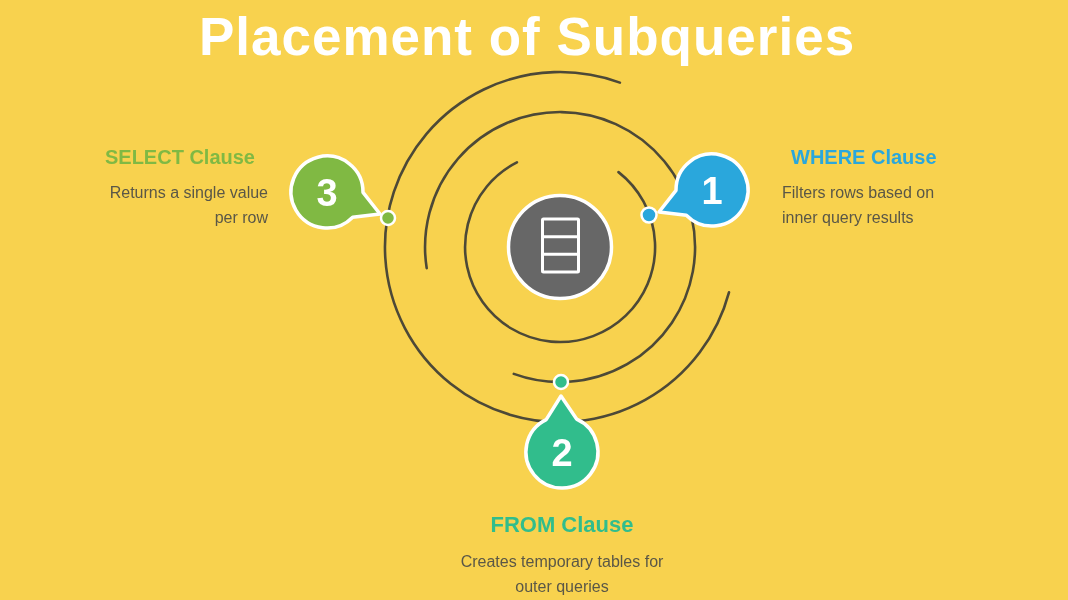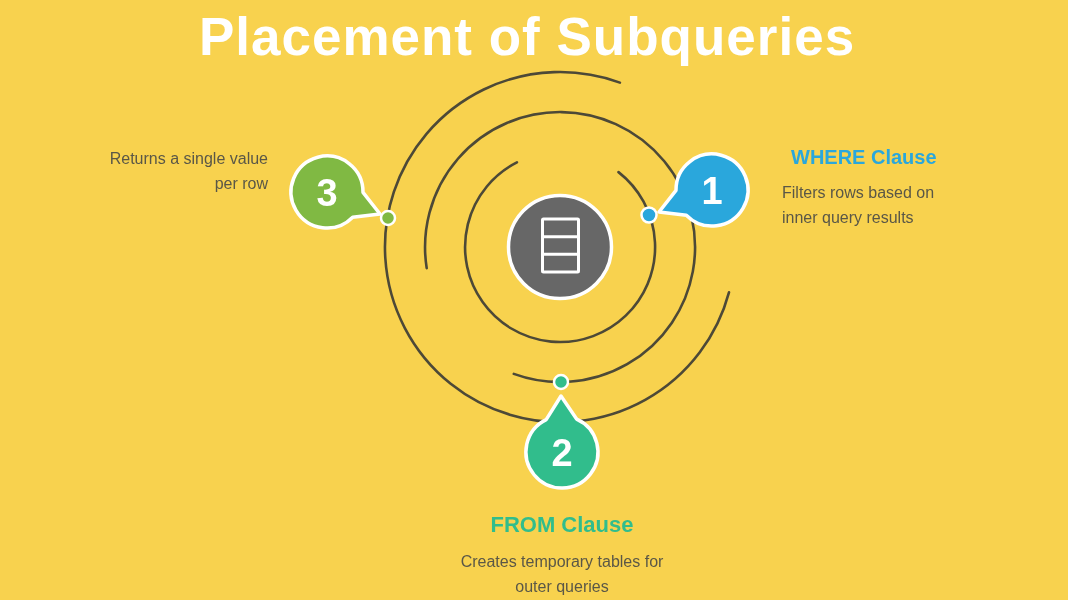--- a/index.html
+++ b/index.html
@@ -77,20 +77,21 @@
       <path class="bubble" d="M 352.7 217.2 A 36 36 0 1 1 363.0 192.3 L 380 214 Z" fill="#80B943"></path>
       <text class="bubble-num" x="327" y="206">3</text>
     </g>
 
     <circle class="dot" cx="649" cy="215" r="7.5" fill="#2AA7DC"></circle>
     <circle class="dot" cx="561" cy="382" r="7" fill="#31BD8C"></circle>
     <circle class="dot" cx="388" cy="218" r="7" fill="#80B943"></circle>
   </svg>
 
   <div class="label label-select">
+    <div class="step-title c-green">SELECT Clause</div>
     <div class="step-desc">
       <span>Returns a single value</span><br>
       <span>per row</span>
     </div>
   </div>
 
   <div class="label label-from">
     <div class="step-title c-teal">FROM Clause</div>
     <div class="step-desc">
       <span>Creates temporary tables for</span><br>

